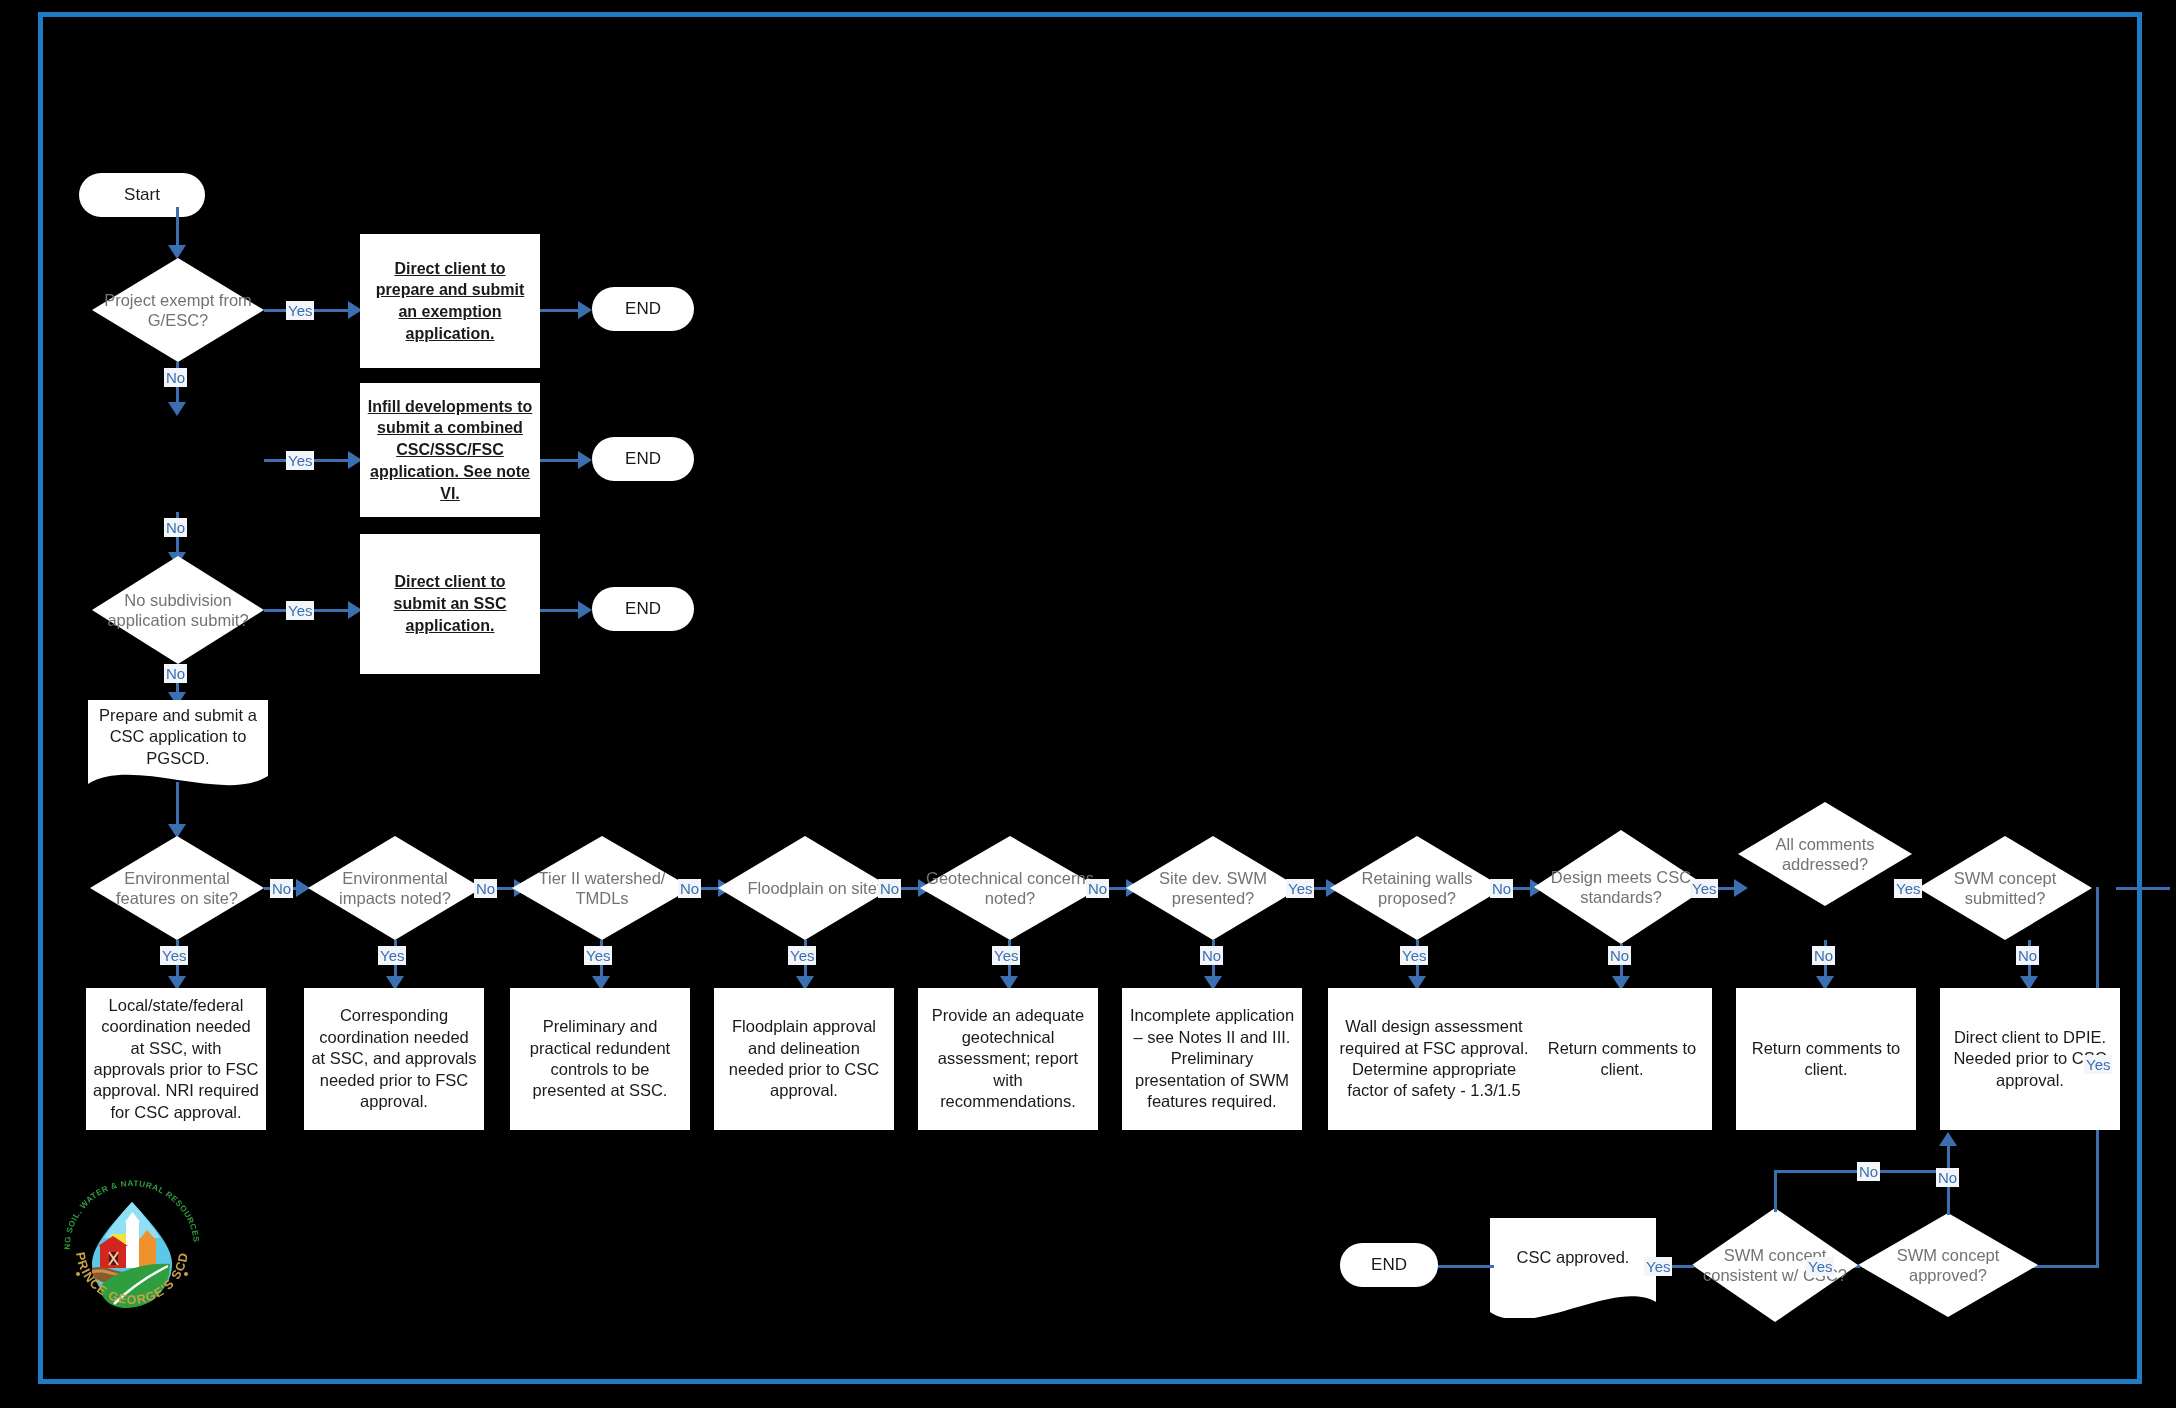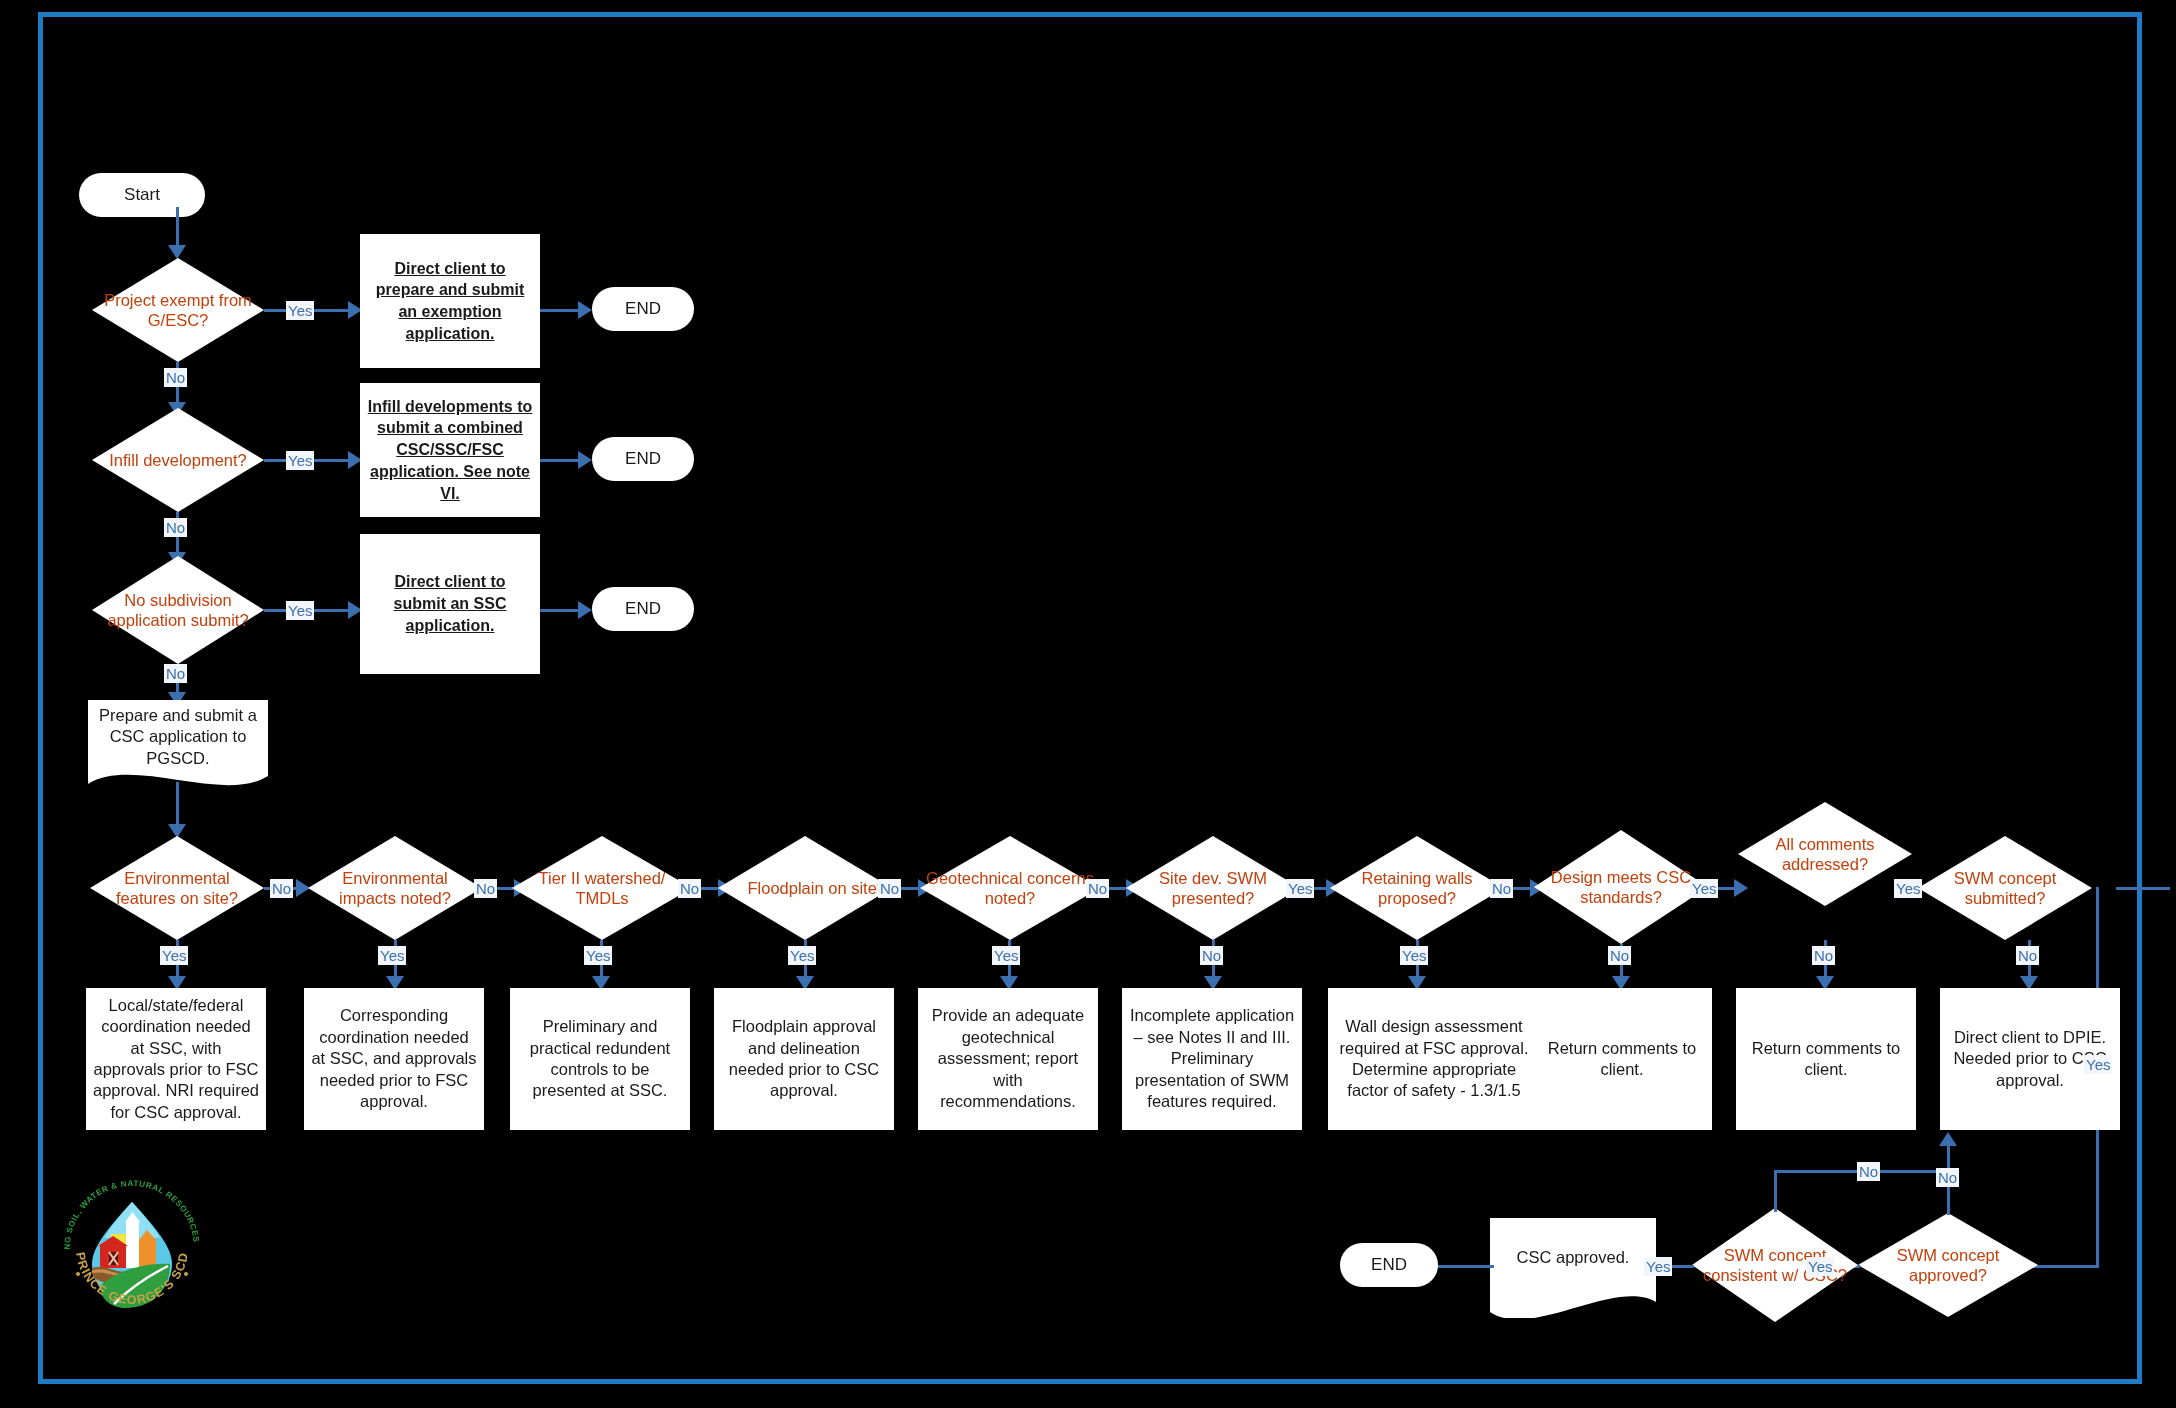--- a/index.html
+++ b/index.html
@@ -30,21 +30,21 @@
     background:#ffffff;
     display:flex;align-items:center;justify-content:center;
     text-align:center;color:#1a1a1a;font-size:16.5px;line-height:1.30;
     padding:6px 7px;
   }
   .box.bold{font-weight:bold;text-decoration:underline;font-size:16px;line-height:1.36;}
 
   
   .dia{
     display:flex;align-items:center;justify-content:center;
-    text-align:center;color:#c2410c;font-size:16.5px;line-height:1.22;
+    text-align:center;color:#737373;font-size:16.5px;line-height:1.22;
   }
   .dia .shape{
     position:absolute;inset:0;background:#ffffff;
     -webkit-clip-path:polygon(50% 0,100% 50%,50% 100%,0 50%);
     clip-path:polygon(50% 0,100% 50%,50% 100%,0 50%);
   }
   .dia .txt{position:relative;z-index:2;padding:0 6px;width:100%;}
 
   
   .doc{position:absolute;}
@@ -102,24 +102,20 @@
   <div class="ln lnh" style="left:540px;top:309px;width:42px;"></div>
   <div class="arr arr-r" style="left:578px;top:301px;"></div>
   <div class="node term" style="left:592px;top:287px;width:102px;height:44px;">
     <span>END</span>
   </div>
 
   <div class="ln lnv" style="left:176px;top:362px;height:44px;"></div>
   <div class="lbl" style="left:164px;top:368px;">No</div>
   <div class="arr arr-d" style="left:168px;top:402px;"></div>
 
-  <div class="node dia" style="left:92px;top:408px;width:172px;height:104px;">
-    <div class="shape"></div>
-    <div class="txt">Infill development?</div>
-  </div>
   <div class="ln lnh" style="left:264px;top:459px;width:84px;"></div>
   <div class="lbl" style="left:286px;top:451px;">Yes</div>
   <div class="arr arr-r" style="left:348px;top:451px;"></div>
 
   <div class="node box bold" style="left:360px;top:383px;width:180px;height:134px;">
     <span>Infill developments to submit a combined CSC/SSC/FSC application.  See note VI.</span>
   </div>
   <div class="ln lnh" style="left:540px;top:459px;width:42px;"></div>
   <div class="arr arr-r" style="left:578px;top:451px;"></div>
   <div class="node term" style="left:592px;top:437px;width:102px;height:44px;">

